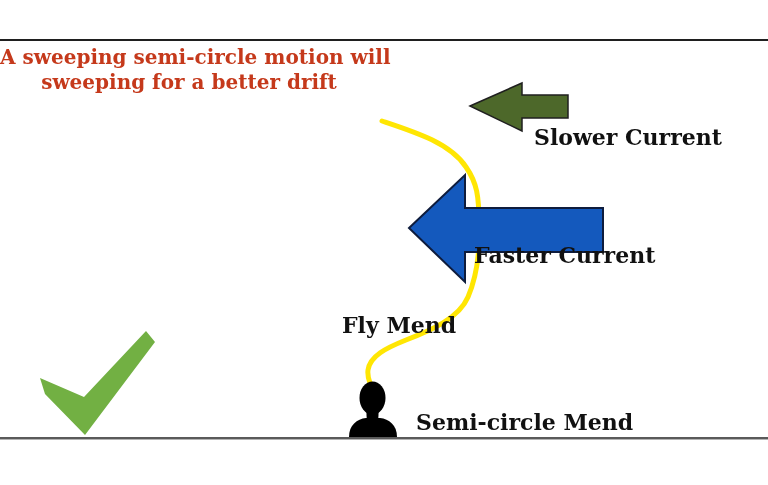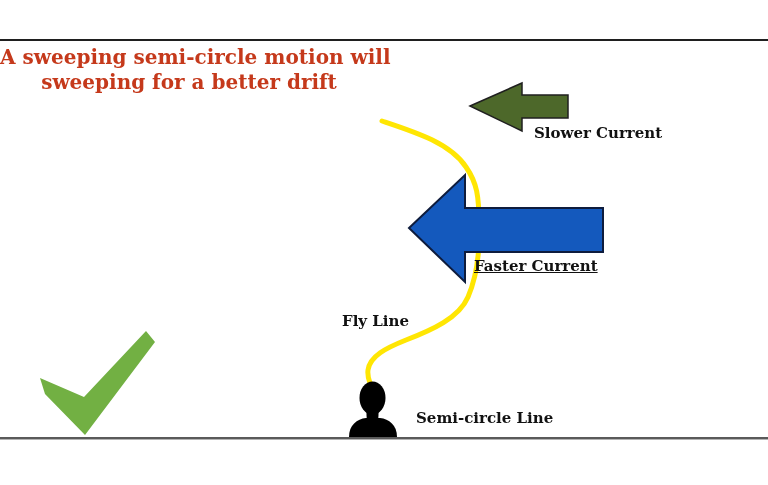--- a/index.html
+++ b/index.html
@@ -12,24 +12,24 @@
   #top-rule { top:39px; height:2px; background:#1f1f1f; }
   #bottom-rule { top:437px; height:2px; background:#5a5a5a; border-bottom:1px solid #b3b3b3; }
 
   #annotation {
     position:absolute; left:0; top:45px; width:378px;
     text-align:center; color:#c5391b; font-weight:bold;
     font-size:20px; line-height:25px; white-space:nowrap;
   }
   .diagram-label {
     position:absolute; color:#111111; font-weight:bold;
-    font-size:15px; white-space:nowrap;
+    font-size:22px; white-space:nowrap;
   }
   #label-slower { left:534px; top:124px; }
-  #label-faster { left:474px; top:257px;text-decoration:underline; }
+  #label-faster { left:474px; top:242px; }
   #label-flyline { left:342px; top:312px; }
   #label-mend   { left:416px; top:409px; }
 
   #diagram-svg { position:absolute; left:0; top:0; }
 </style>
 </head>
 <body>
 
 <div id="canvas">
 
@@ -58,16 +58,16 @@
       <ellipse cx="372.5" cy="398" rx="13" ry="16.5"></ellipse>
       <path d="M366,405 L379,405 L378,424 L367,424 Z"></path>
       <path d="M349,437 C349,425 357,419 366,418 L380,418 C389,419 397,425 397,437 Z"></path>
     </g>
 
     <polygon points="40,378 84,397 146,331 155,342 85,435 45,394" fill="#72b043"></polygon>
   </svg>
 
   <div id="label-slower" class="diagram-label">Slower Current</div>
   <div id="label-faster" class="diagram-label">Faster Current</div>
-  <div id="label-flyline" class="diagram-label">Fly Line</div>
-  <div id="label-mend" class="diagram-label">Semi-circle Line</div>
+  <div id="label-flyline" class="diagram-label">Fly Mend</div>
+  <div id="label-mend" class="diagram-label">Semi-circle Mend</div>
 
 </div>
 
 </body></html>

